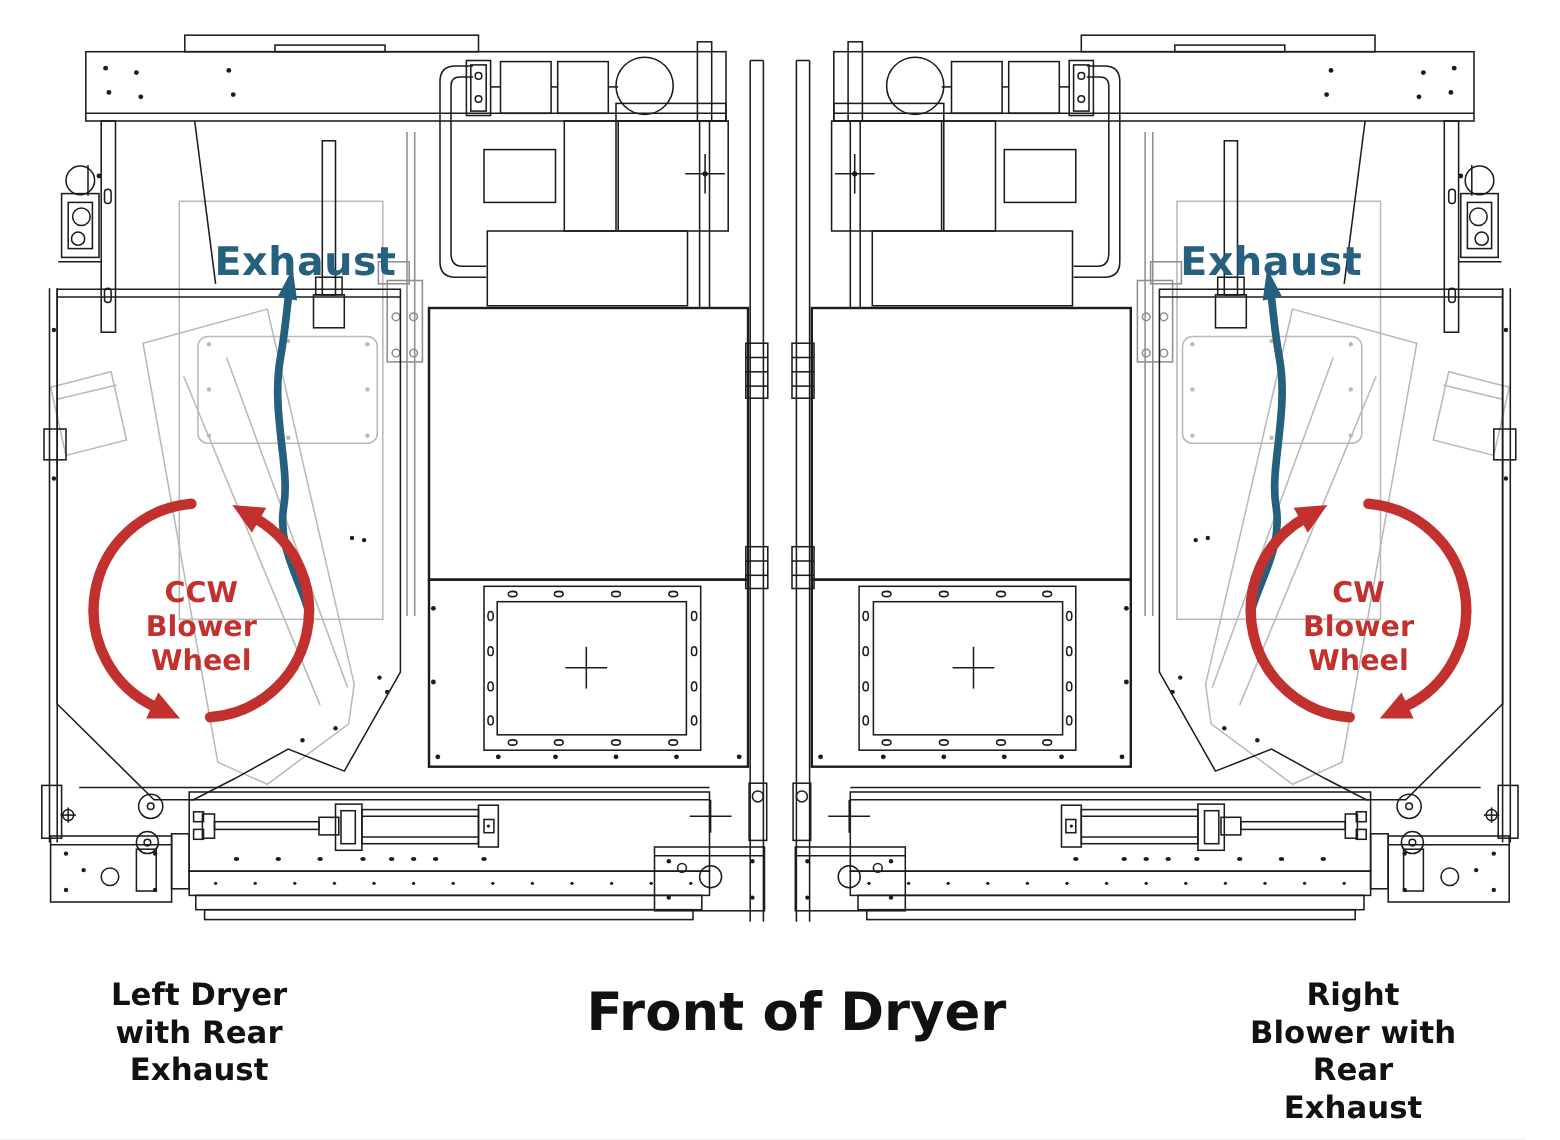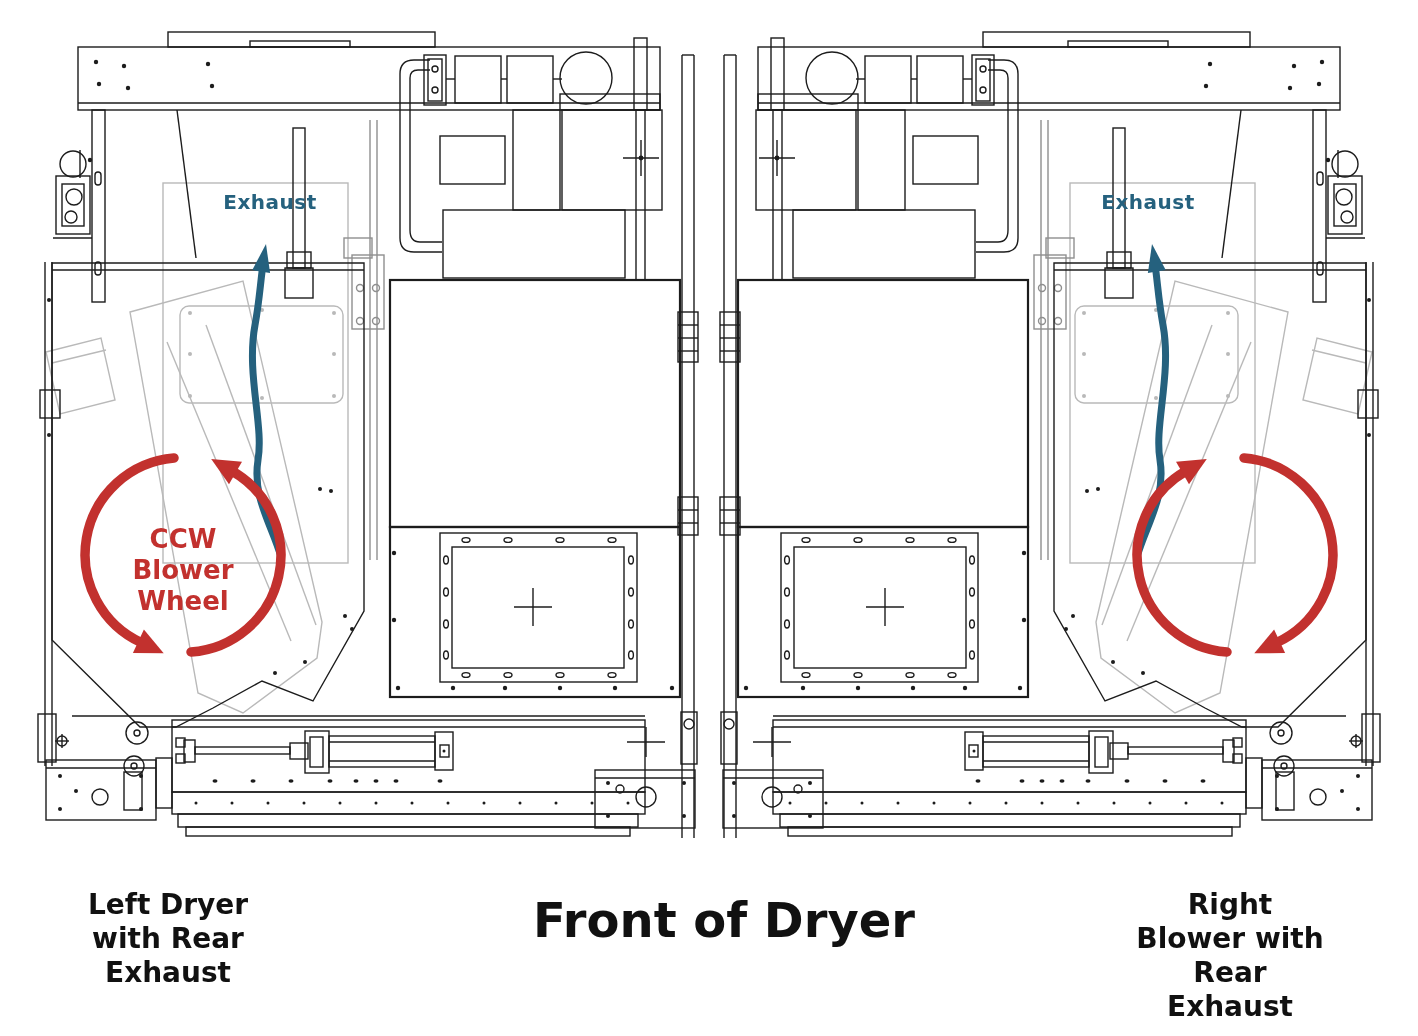--- a/index.html
+++ b/index.html
@@ -19,21 +19,21 @@
   .dot{fill:var(--line);stroke:none;}
   .gh{fill:none;stroke:var(--ghost);stroke-width:1.4;}
   .gh2{fill:none;stroke:var(--ghost2);stroke-width:1.4;}
   .ghdot{fill:var(--ghost);stroke:none;}
   .flow{fill:none;stroke:var(--teal);stroke-width:7;stroke-linecap:round;}
   .flowhead{fill:var(--teal);stroke:none;}
   .rot{fill:none;stroke:var(--red);stroke-width:9.5;stroke-linecap:round;}
   .rothead{fill:var(--red);stroke:none;}
   
   .lbl{position:absolute;text-align:center;user-select:none;}
-  .exhaust-lbl{width:150px;font-size:20px;font-weight:bold;color:var(--teal);letter-spacing:0.5px;}
+  .exhaust-lbl{width:150px;font-size:36px;font-weight:bold;color:var(--teal);letter-spacing:0.5px;margin-top:28px;}
   .wheel-lbl{width:130px;font-size:26px;font-weight:bold;color:var(--red);line-height:31px;}
   .caption-lbl{width:200px;font-size:28px;font-weight:bold;color:var(--text);line-height:34px;}
   .title-lbl{width:500px;font-size:48px;font-weight:bold;color:var(--text);}
 </style>
 </head>
 <body>
 
 <div class="stage">
 
   <svg width="1418" height="1036" viewBox="0 0 1418 1036">
@@ -278,19 +278,20 @@
     <use href="#dryer"></use>
     <use href="#dryer" transform="translate(1418,0) scale(-1,1)"></use>
   </svg>
 
   <div class="lbl exhaust-lbl" style="left:195px;top:190px;">Exhaust</div>
 
   <div class="lbl exhaust-lbl" style="left:1073px;top:190px;">Exhaust</div>
 
   <div class="lbl wheel-lbl" style="left:118px;top:524px;text-align:center;">CCW Blower Wheel</div>
 
-
-  <div class="lbl caption-lbl" style="left:68px;top:888px;">Left Dryer with Rear Exhaust</div>
+  <div class="lbl wheel-lbl" style="left:1170px;top:524px;">CW Blower Wheel</div>
+
+  <div class="lbl caption-lbl" style="left:81px;top:888px;">Left Dryer with Rear Exhaust</div>
 
   <div class="lbl title-lbl" style="left:474px;top:892px;">Front of Dryer</div>
 
   <div class="lbl caption-lbl" style="left:1130px;top:888px;">Right Blower with Rear Exhaust</div>
 </div>
 
 </body></html>

